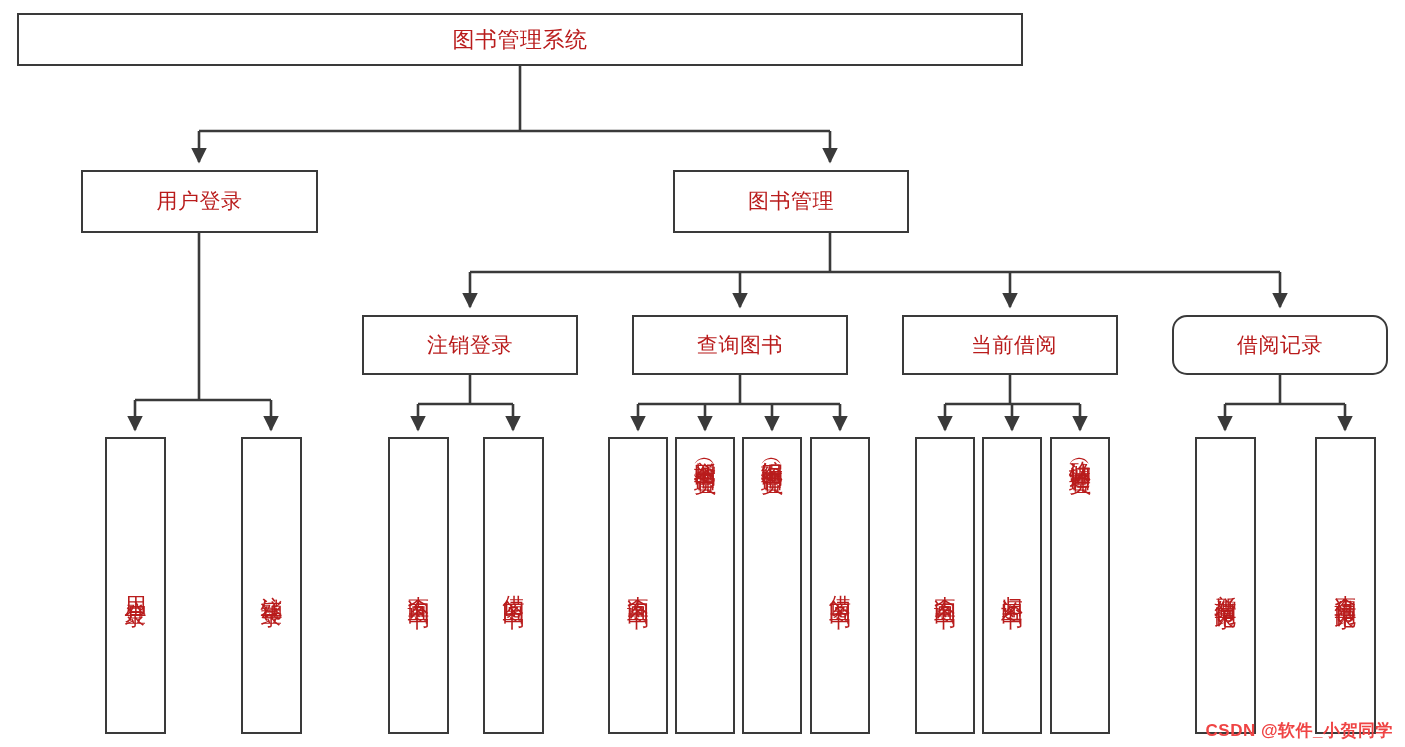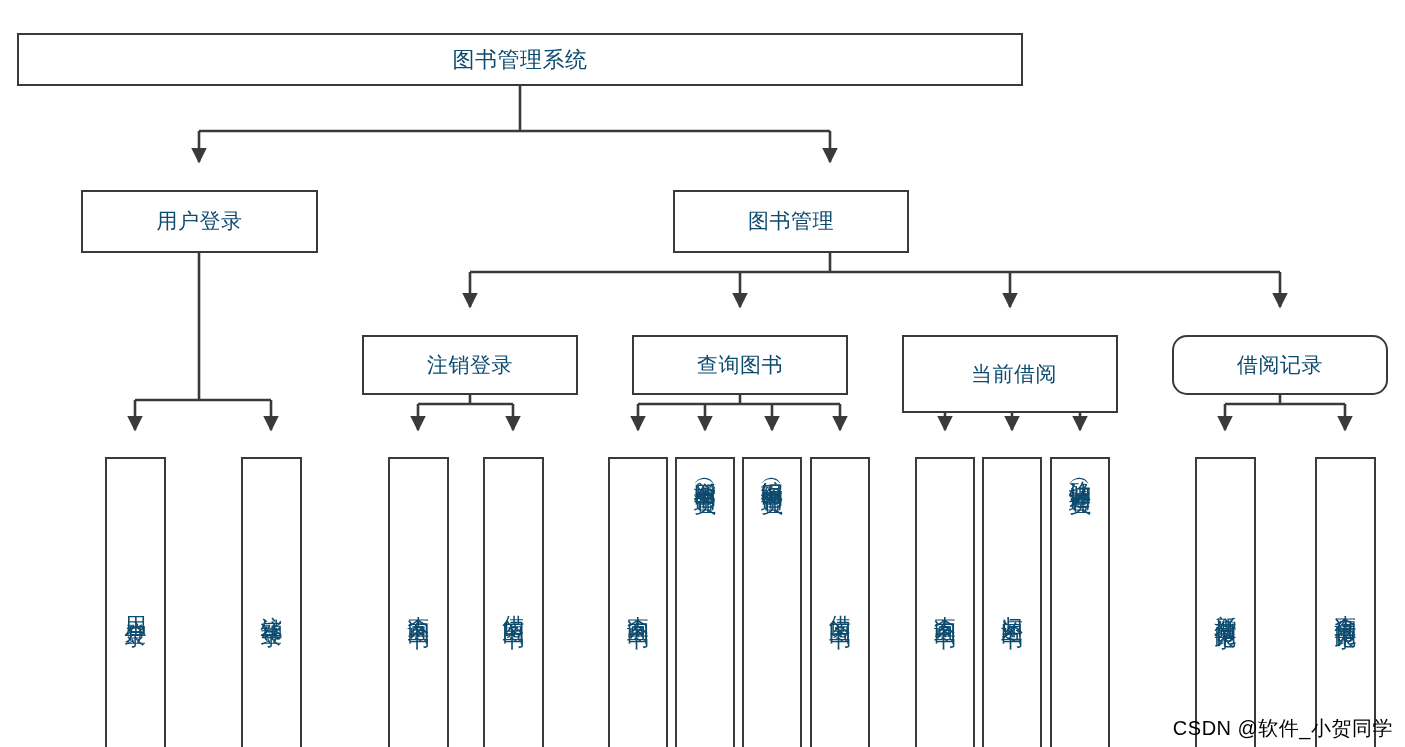--- a/index.html
+++ b/index.html
@@ -27,23 +27,22 @@
     pointer-events: none;
   }
   .node {
     position: absolute;
     box-sizing: border-box;
     background: #ffffff;
     border: 2px solid #3a3a3a;
     display: flex;
     align-items: center;
     justify-content: center;
-    color: #0c4a6e;
+    color: #b91c1c;
     z-index: 2;
-    margin-top: 20px;
   }
   .node .label {
     display: block;
     text-align: center;
     line-height: 1.18;
   }
   
   .node.horiz .label {
     font-size: 21px;
     letter-spacing: 0.5px;
@@ -71,25 +70,26 @@
     letter-spacing: 3px;
   }
   .node.vert.long .label {
     align-self: flex-start;
     letter-spacing: 2px;
   }
   .watermark {
     position: absolute;
     right: 12px;
     bottom: 5px;
-    font-size: 20px;
-    color: #000000;
+    font-size: 17px;
+    color: #ef4444;
     white-space: nowrap;
     z-index: 5;
     letter-spacing: 0.5px;
+    font-weight: bold;
   }
 </style>
 </head>
 <body>
 
 <div id="diagram">
 
   <svg id="edges" viewBox="0 0 1405 747" width="1405" height="747" xmlns="http://www.w3.org/2000/svg">
     <defs>
       <marker id="arrow" viewBox="0 0 10 10" refX="9" refY="5" markerWidth="6" markerHeight="6" orient="auto-start-reverse">
@@ -150,21 +150,21 @@
   <div class="node horiz" style="left:673px; top:170px; width:236px; height:63px;">
     <span class="label">图书管理</span>
   </div>
 
   <div class="node horiz" style="left:362px; top:315px; width:216px; height:60px;">
     <span class="label">注销登录</span>
   </div>
   <div class="node horiz" style="left:632px; top:315px; width:216px; height:60px;">
     <span class="label">查询图书</span>
   </div>
-  <div class="node horiz" style="left:902px; top:315px; width:216px; height:78px;padding-left:8px;">
+  <div class="node horiz" style="left:902px; top:315px; width:216px; height:60px;padding-left:8px;">
     <span class="label">当前借阅</span>
   </div>
   <div class="node horiz" style="left:1172px; top:315px; width:216px; height:60px;border-radius:15px;">
     <span class="label">借阅记录</span>
   </div>
 
   <div class="node vert" style="left:105px; top:437px; width:61px; height:297px;">
     <span class="label">用户登录</span>
   </div>
   <div class="node vert" style="left:241px; top:437px; width:61px; height:297px;">

